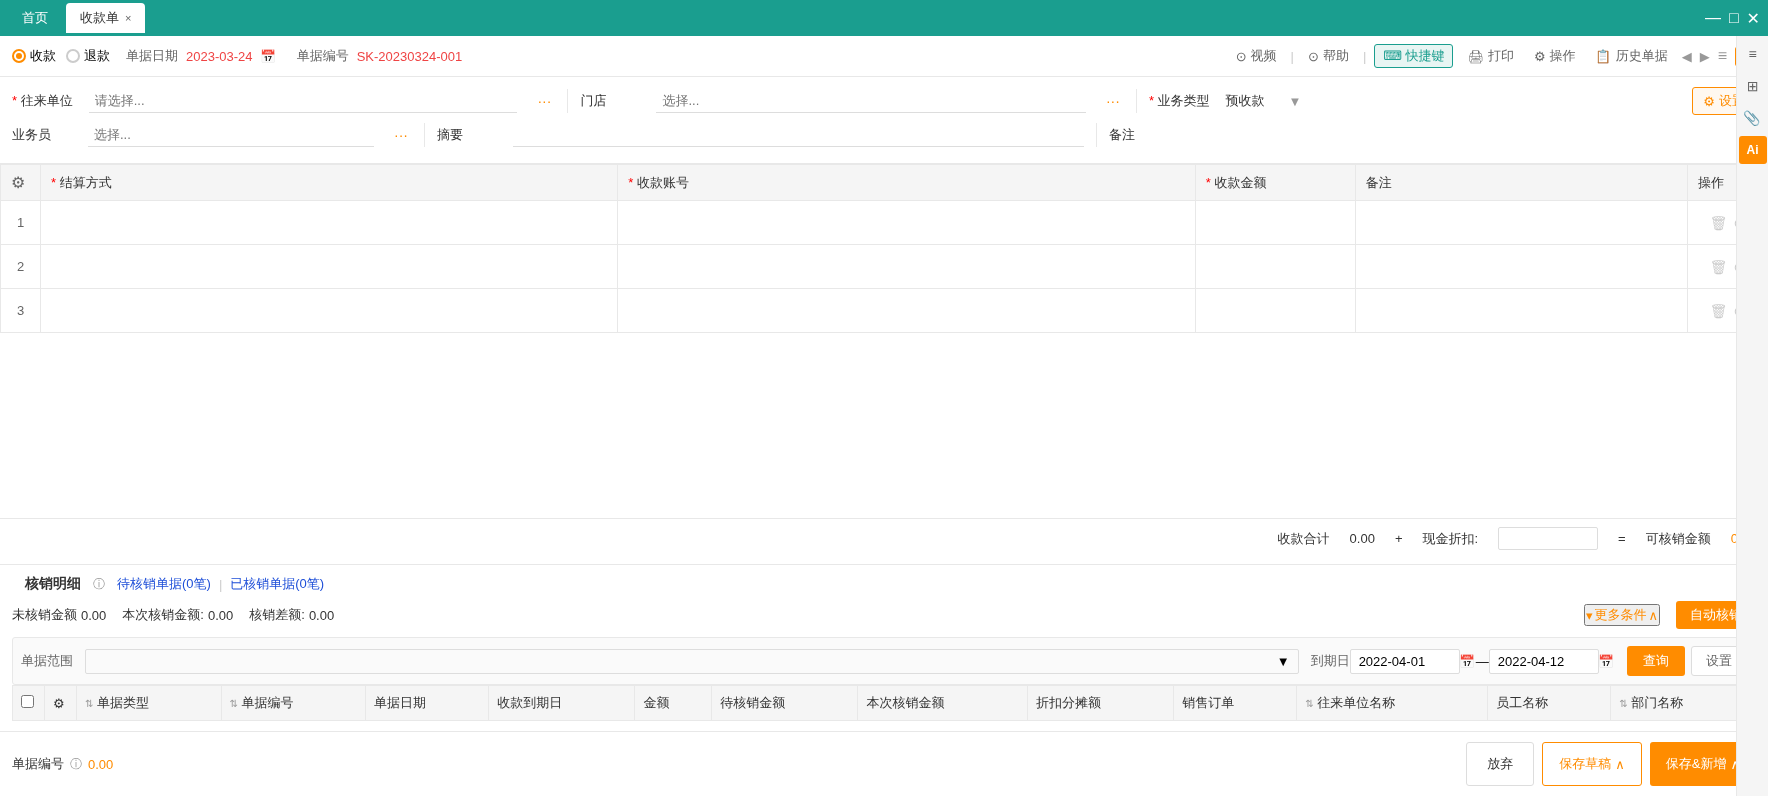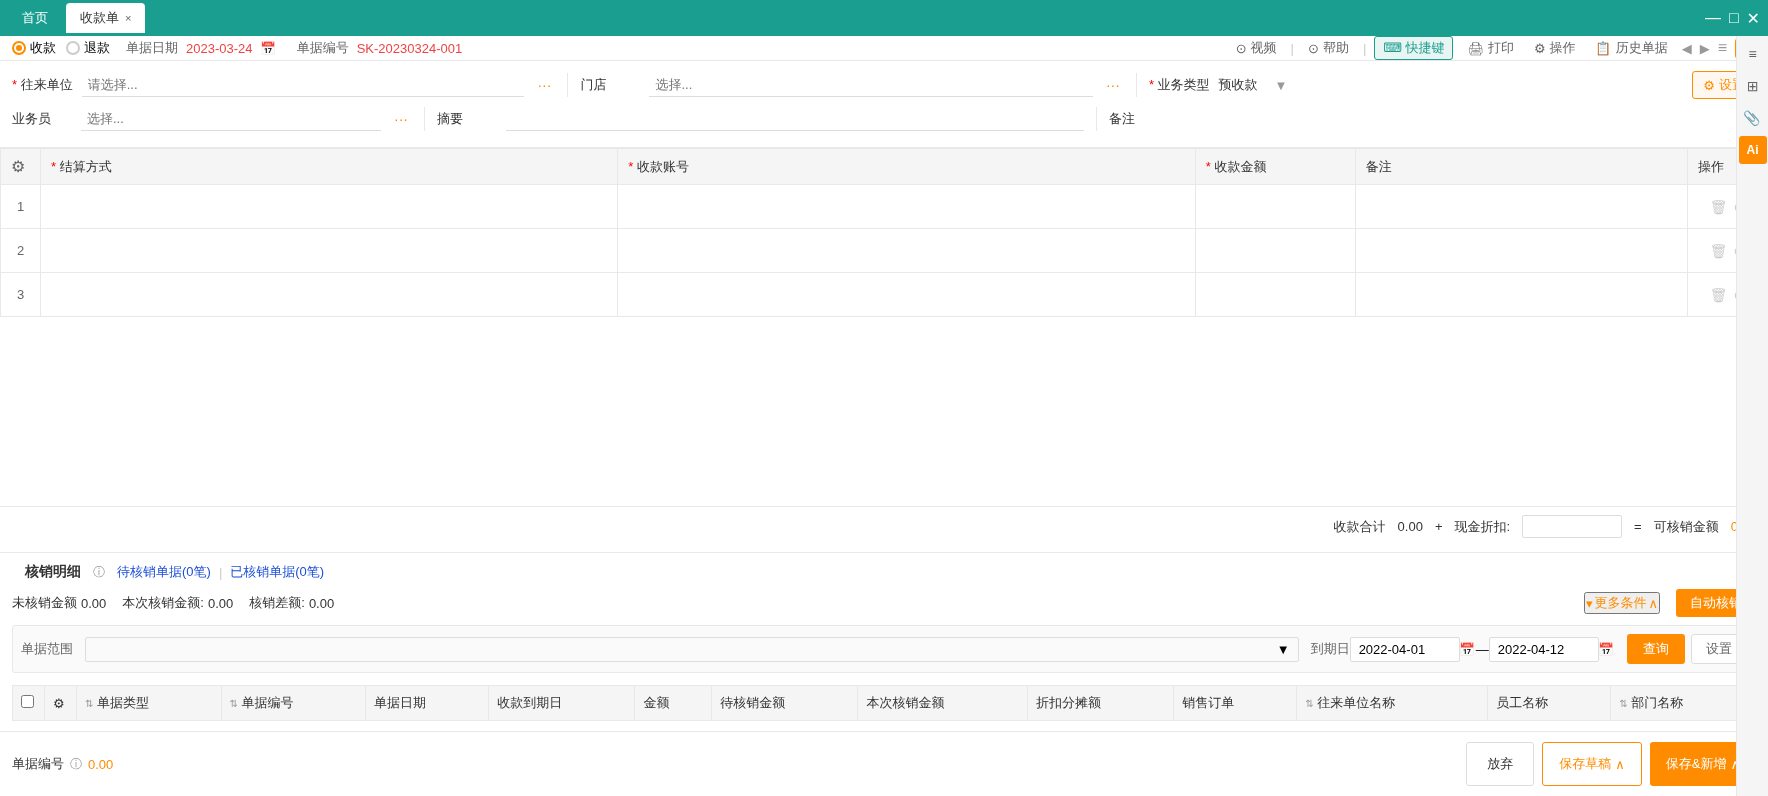--- a/index.html
+++ b/index.html
@@ -47,21 +47,21 @@
       height: calc(796px - 36px);
       display: flex;
       flex-direction: column;
       overflow: hidden;
     }
 
     
     .toolbar {
       display: flex;
       align-items: center;
-      padding: 0 12px;
+      padding: 8px 12px;
       border-bottom: 1px solid #e8e8e8;
       gap: 16px;
       background: #fff;
       justify-content: space-between;
     }
     .toolbar-left { display: flex; align-items: center; gap: 16px; }
     .toolbar-right { display: flex; align-items: center; gap: 8px; }
 
     .radio-group { display: flex; align-items: center; gap: 10px; }
     .radio-item { display: flex; align-items: center; gap: 4px; cursor: pointer; }
@@ -96,21 +96,21 @@
     }
 
     
     .form-area {
       padding: 10px 12px 8px;
       border-bottom: 1px solid #e8e8e8;
       background: #fff;
     }
     .form-row { display: flex; align-items: center; margin-bottom: 8px; gap: 0; }
     .form-field {
-      display: flex; align-items: center; gap: 9px; flex: 1;
+      display: flex; align-items: center; gap: 16px; flex: 1;
     }
     .form-label { color: #333; white-space: nowrap; min-width: 60px; }
     .form-label.required::before { content: '* '; color: red; }
     .form-input {
       flex: 1; border: none; border-bottom: 1px solid #ddd;
       padding: 4px 6px; color: #999; outline: none; font-size: 13px;
     }
     .ellipsis-btn { color: #ff8c00; cursor: pointer; font-size: 14px; padding: 0 4px; }
 
     .divider-v { width: 1px; background: #e8e8e8; height: 24px; margin: 0 12px; }
@@ -138,21 +138,21 @@
     .action-icons { display: flex; align-items: center; justify-content: center; gap: 6px; }
     .action-icon { color: #ccc; cursor: pointer; font-size: 14px; }
 
     .gear-btn { color: #666; cursor: pointer; font-size: 16px; }
     .required-col::before { content: '* '; color: red; }
 
     
     .table-footer {
       display: flex; align-items: center; justify-content: flex-end;
       padding: 8px 12px; background: #fff; border-top: 1px solid #e8e8e8;
-      gap: 12px; color: #333; font-size: 13px;
+      gap: 20px; color: #333; font-size: 13px;
     }
     .footer-value { color: #ff8c00; font-weight: 500; }
     .footer-input {
       width: 100px; border: 1px solid #ddd; padding: 3px 6px;
       border-radius: 2px; font-size: 13px;
     }
 
     
     .verify-section {
       background: #fff; margin-top: 6px; padding: 10px 12px;
@@ -168,21 +168,21 @@
     .verify-summary-item { display: flex; align-items: center; gap: 4px; }
 
     .more-conditions { color: #ff8c00; cursor: pointer; font-size: 12px; display: flex; align-items: center; gap: 2px; }
     .btn-auto-verify {
       background: #ff8c00; color: #fff; border: none;
       padding: 5px 14px; border-radius: 3px; cursor: pointer; font-size: 13px;
     }
 
     .filter-row {
       display: flex; align-items: center; gap: 12px; padding: 8px;
-      background: #fafafa; border: 1px solid #e8e8e8; border-radius: 3px; margin-bottom: 12px;
+      background: #fafafa; border: 1px solid #e8e8e8; border-radius: 3px; margin-bottom: 0;
     }
     .filter-label { color: #666; white-space: nowrap; }
     .filter-select {
       flex: 1; display: flex; align-items: center; justify-content: space-between;
       border: 1px solid #ddd; padding: 4px 8px; border-radius: 2px; cursor: pointer; min-width: 200px;
     }
     .filter-date { display: flex; align-items: center; gap: 0; }
     .date-input {
       border: 1px solid #ddd; padding: 4px 8px; border-radius: 2px;
       font-size: 13px; width: 110px;

